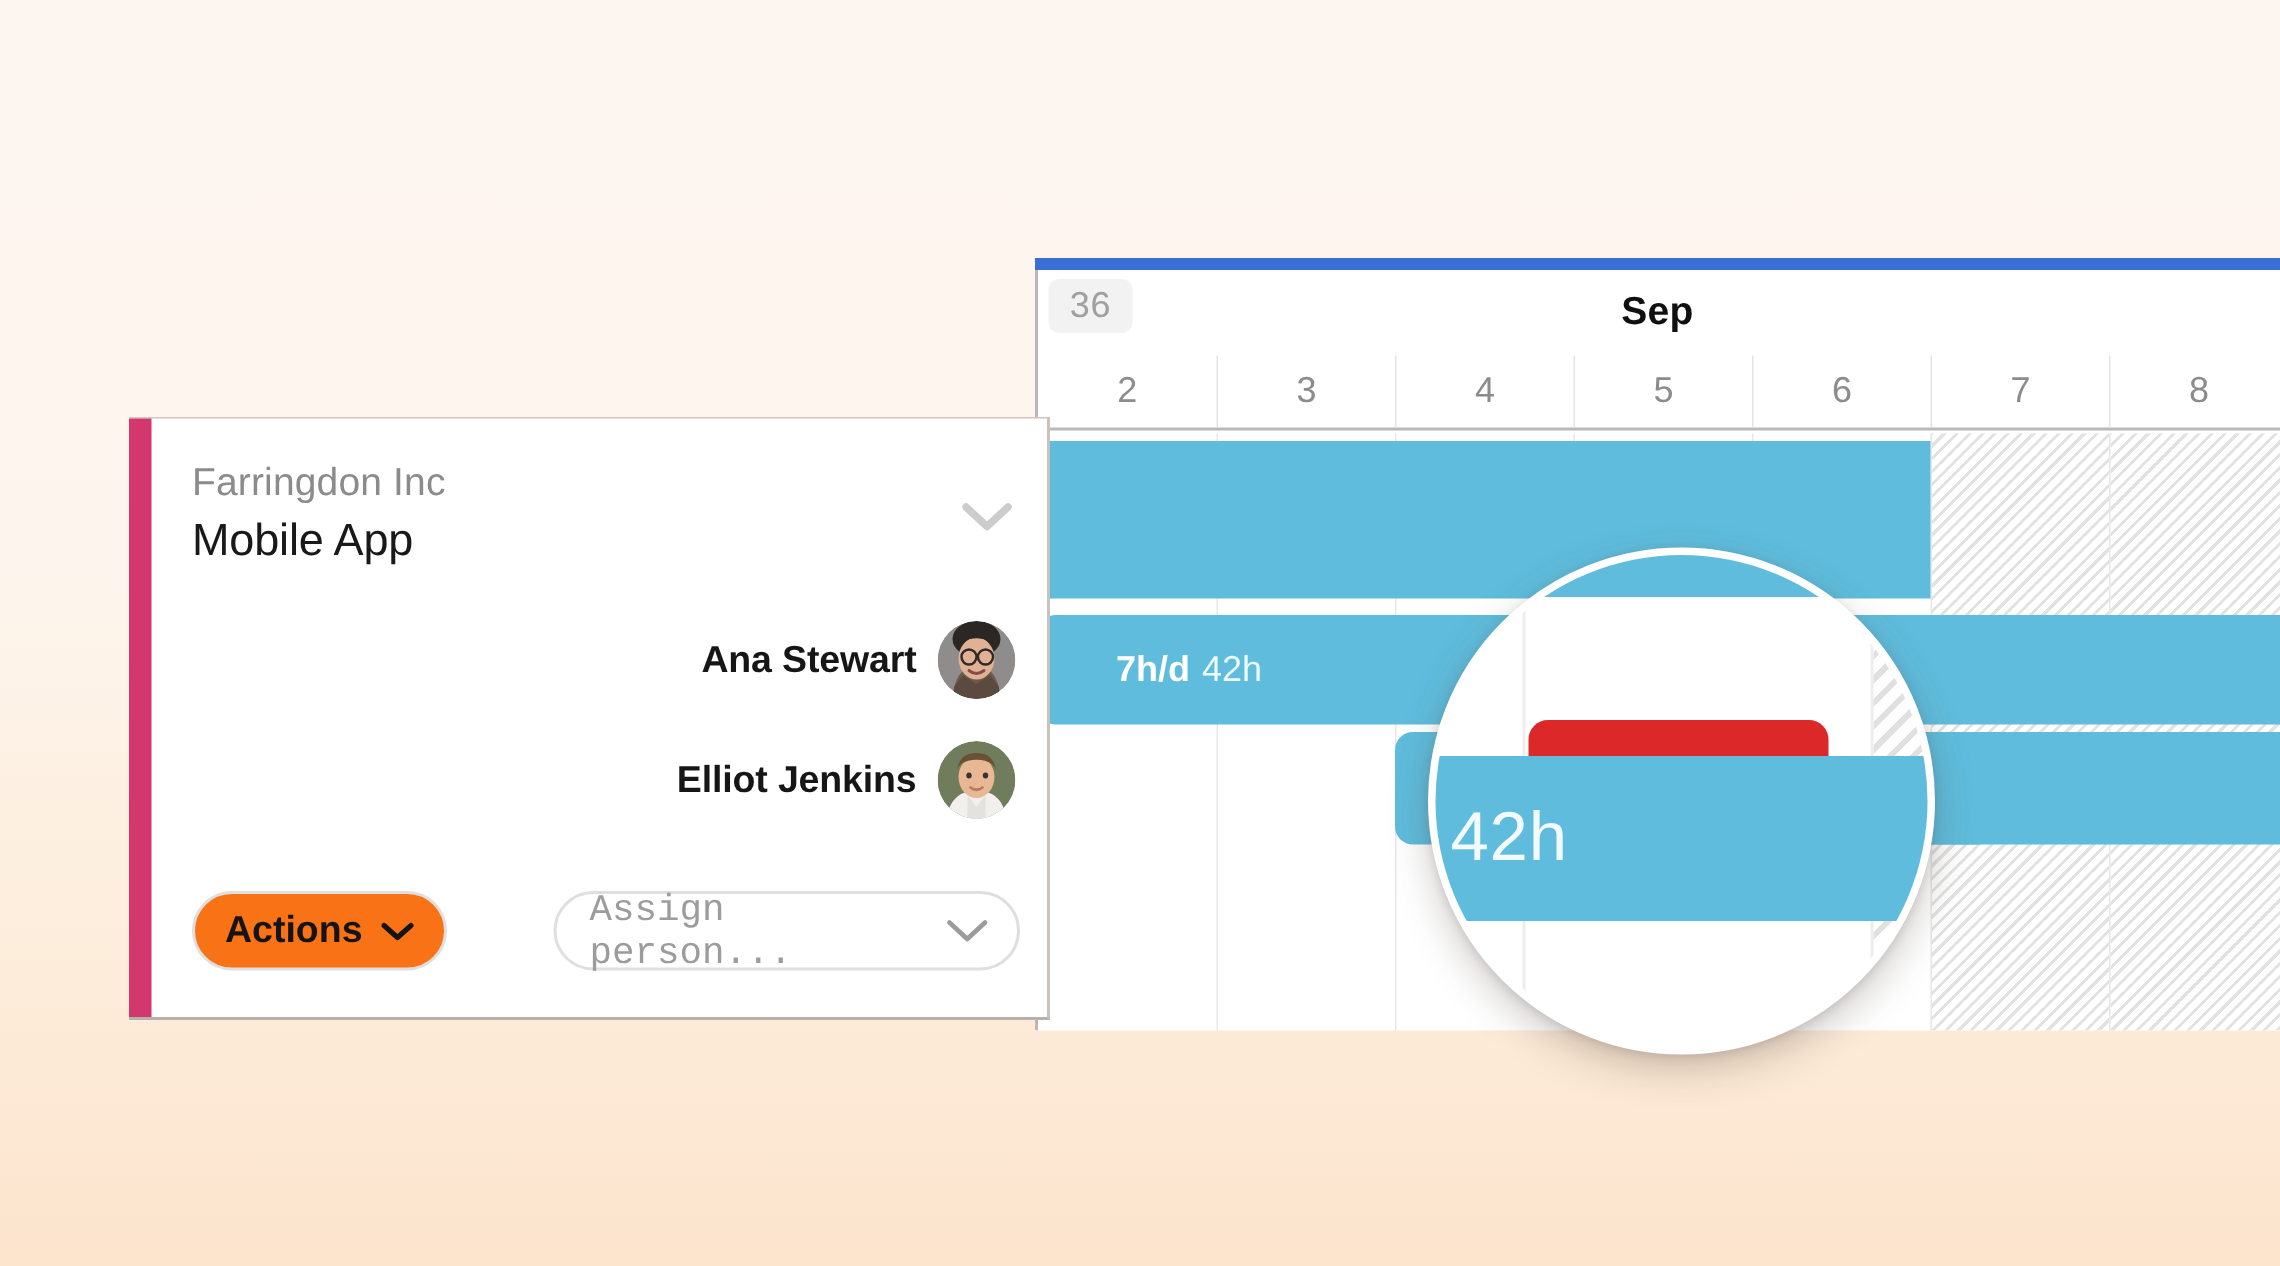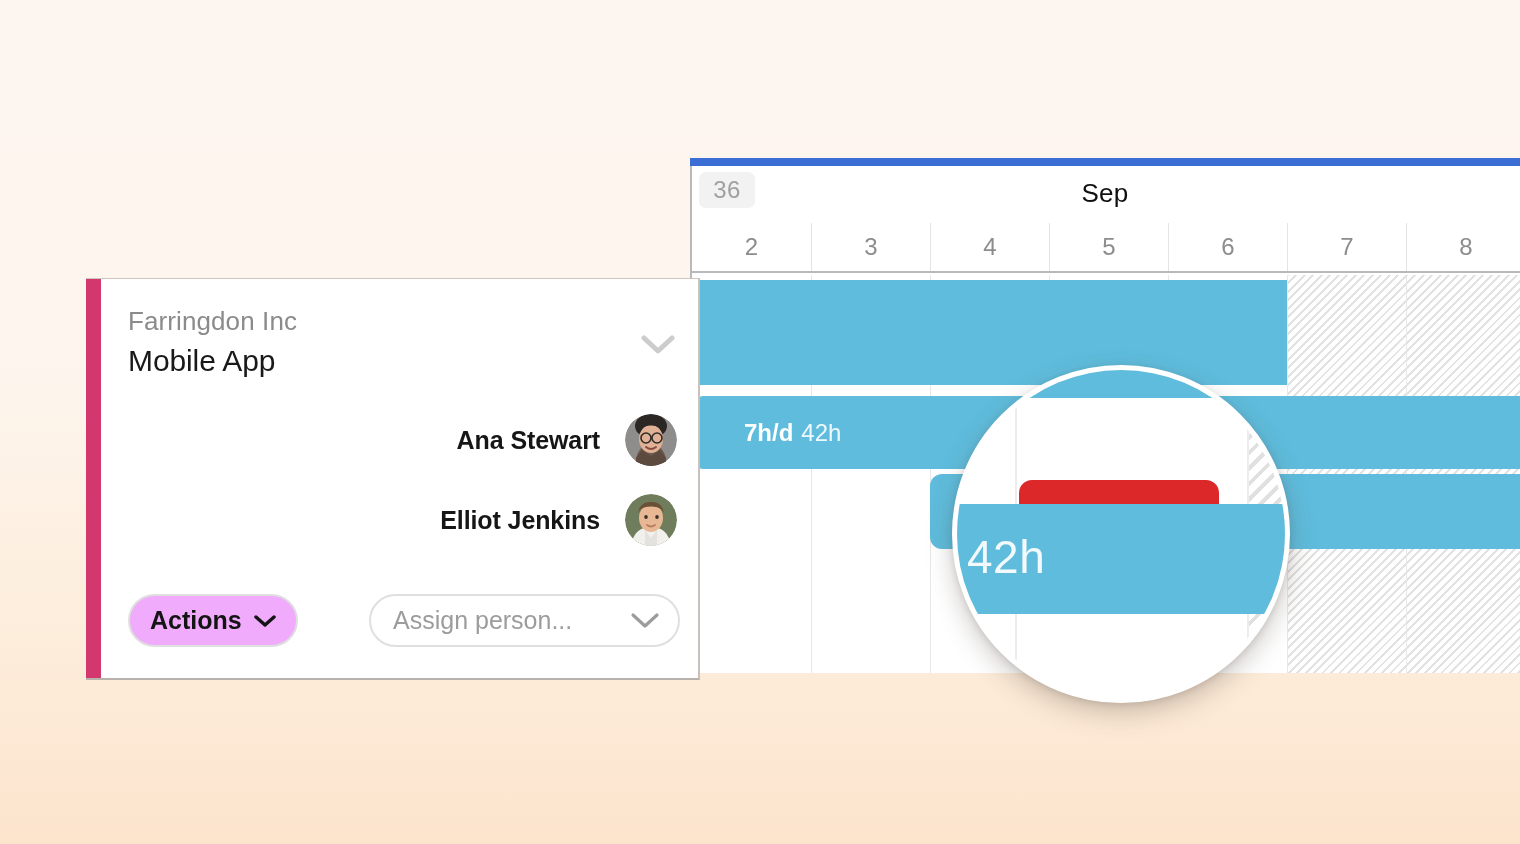--- a/index.html
+++ b/index.html
@@ -6,21 +6,21 @@
   html, body { width: 1520px; height: 844px; overflow: hidden; }
   body {
     font-family: "Liberation Sans", sans-serif;
     background: linear-gradient(to bottom, #fdf6f0 0%, #fdf5ed 45%, #fdeedd 72%, #fce4cd 100%);
     position: relative;
   }
 
   
   #gantt-panel {
     position: absolute;
-    left: 690px; top: 158px;
+    left: 690px; top: 172px;
     width: 830px; height: 515px;
     background: #ffffff;
     overflow: hidden;
   }
   #gantt-topstrip {
     position: absolute; left: 0; top: 0; width: 830px; height: 8px;
     background: #3b6ed4;
   }
   #gantt-leftborder {
     position: absolute; left: 0; top: 8px; width: 2px; height: 507px;
@@ -31,21 +31,21 @@
   #week-badge {
     position: absolute; left: 9px; top: 14px;
     width: 56px; height: 36px;
     background: #f2f2f2;
     border-radius: 7px;
     display: flex; align-items: center; justify-content: center;
     color: #a0a0a0; font-size: 24px; letter-spacing: .5px;
   }
   #month-label {
     position: absolute; left: 0; top: 20px; width: 830px;
-    text-align: center; font-size: 26px; font-weight: normal; color: #101010;
+    text-align: center; font-size: 26px; font-weight: bold; color: #101010;
     letter-spacing: .2px;
   }
 
   
   #day-header {
     position: absolute; left: 2px; top: 65px; width: 828px; height: 50px;
     display: flex;
     border-bottom: 2px solid #b9b9b9;
   }
   .day-cell {
@@ -110,48 +110,49 @@
     font-size: 30px; font-weight: normal; color: #191919; letter-spacing: -.1px;
   }
   #card-chevron {
     position: absolute; left: 548px; top: 48px;
     width: 48px; height: 36px;
     display: flex; align-items: center; justify-content: center;
   }
 
   .person-row {
     position: absolute; right: 21px;
-    display: flex; align-items: center; gap: 25px;
+    display: flex; align-items: center; gap: 14px;
   }
   .person-name {
     font-size: 25px; font-weight: bold; color: #161616; letter-spacing: -.1px;
   }
   .avatar {
     width: 52px; height: 52px; border-radius: 50%;
     overflow: hidden; position: relative; flex: 0 0 52px;
   }
 
   
   #actions-button {
     position: absolute; left: 42px; top: 315px;
     height: 53px; padding: 0 20px;
     border: 2px solid #dfdfdf; border-radius: 27px;
-    background: #f0abfc;
+    background: #f97316;
     display: flex; align-items: center; gap: 12px;
     font-size: 25px; font-weight: bold; color: #141414;
     cursor: pointer;
   }
   #assign-select {
     position: absolute; left: 283px; top: 315px;
     width: 311px; height: 53px; padding: 0 18px 0 22px;
     border: 2px solid #dfdfdf; border-radius: 27px;
     background: #fff;
     display: flex; align-items: center; justify-content: space-between;
     font-size: 25px; color: #9c9c9c;
     cursor: pointer;
+    font-family: Liberation Mono, monospace;
   }
 
   
   #magnifier {
     position: absolute;
     left: 952px; top: 365px;
     width: 338px; height: 338px;
     border-radius: 50%;
     background: #ffffff;
     border: 5px solid #ffffff;

